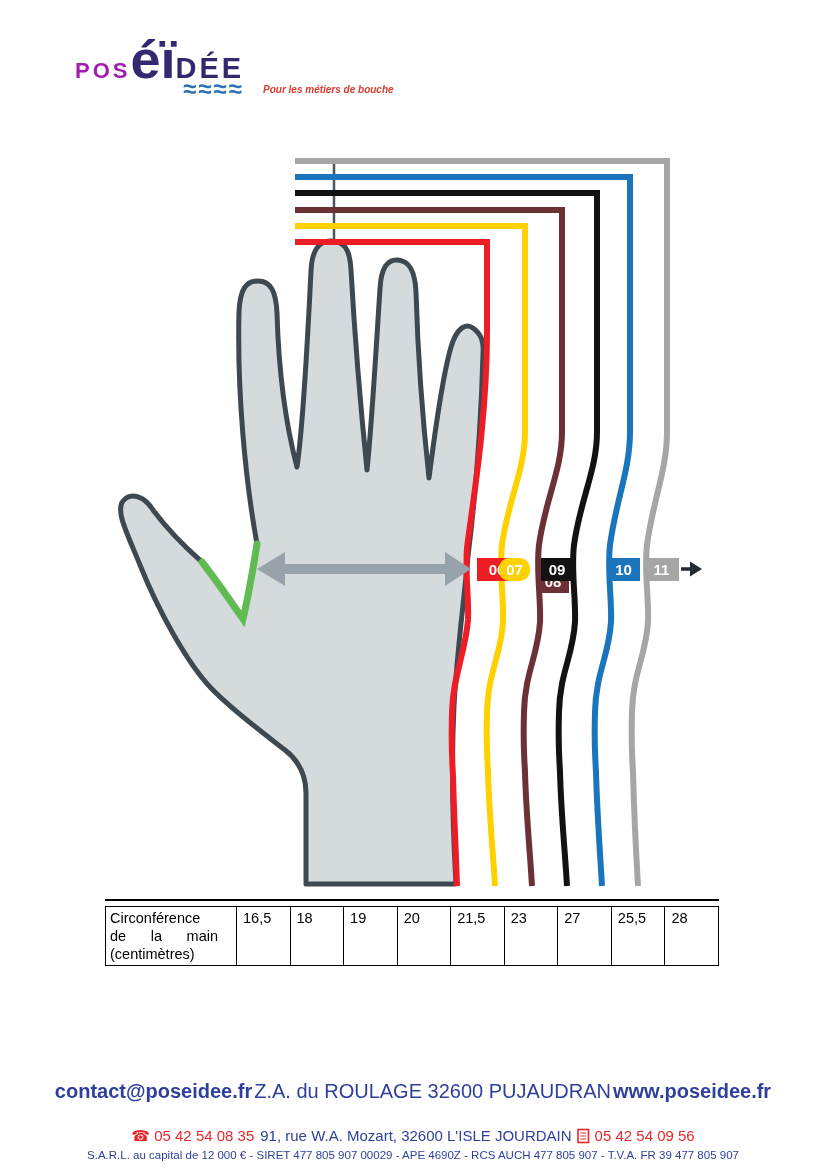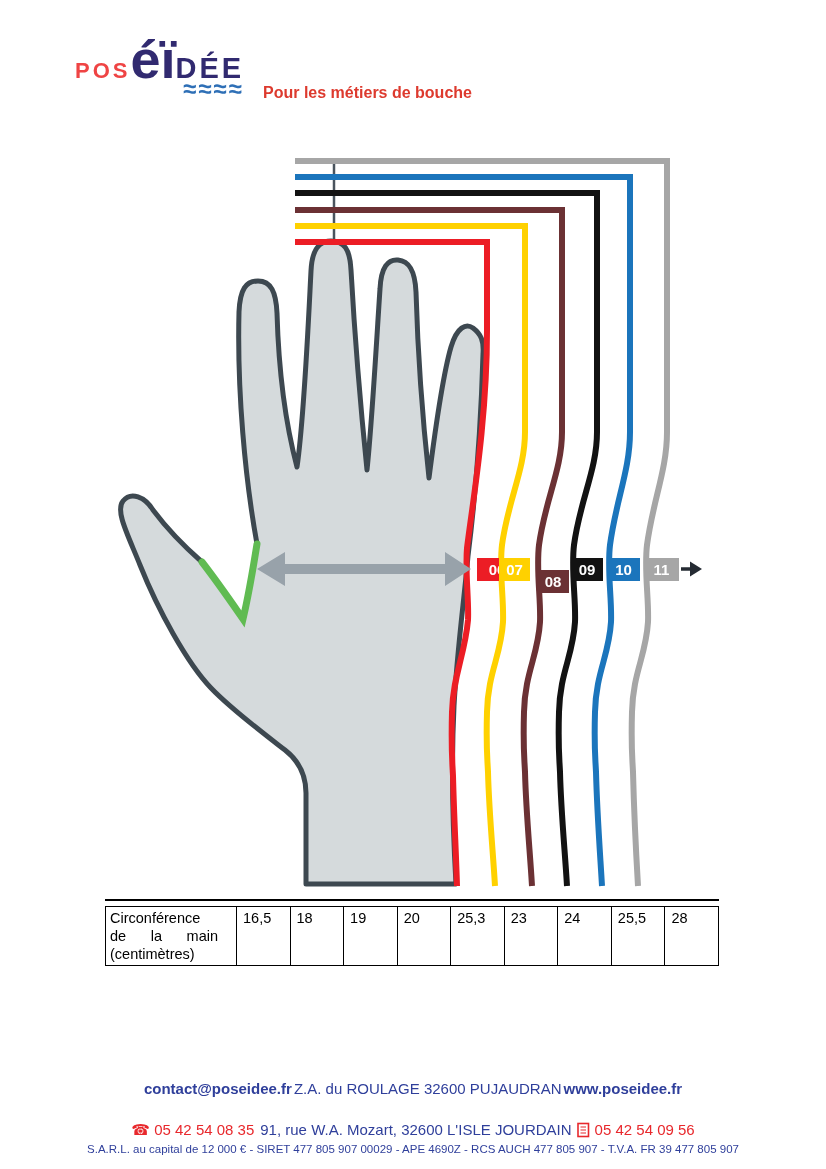--- a/index.html
+++ b/index.html
@@ -6,60 +6,60 @@
   body{font-family:"Liberation Sans", sans-serif; background:#ffffff;}
   .page{position:relative;width:826px;height:1169px;background:#fff;overflow:hidden;}
 
   
   .logo{position:absolute;left:75px;top:28px;width:420px;height:85px;}
   .logo .ltext{white-space:nowrap;}
   .l-pos{font-size:22px;font-weight:bold;letter-spacing:3px;}
   .l-ei{font-size:54px;font-weight:bold;letter-spacing:0px;}
   .l-dee{font-size:29px;font-weight:bold;letter-spacing:3px;}
   .l-waves{position:absolute;left:108px;top:49px;font-size:24px;font-weight:bold;letter-spacing:2px;line-height:1;}
-  .l-tag{position:absolute;left:188px;top:56px;font-size:16px;font-weight:bold;white-space:nowrap;}
+  .l-tag{position:absolute;left:188px;top:56px;font-size:10px;font-weight:bold;font-style:italic;white-space:nowrap;}
 
   
   .diagram{position:absolute;left:0;top:0;}
 
   .sb{position:absolute;top:558px;height:23px;line-height:23px;text-align:center;
       color:#fff;font-weight:bold;font-size:15px;}
   .sb0{left:477px;width:40px;}
   .sb1{left:499px;width:31px;}
   .sb2{left:537px;width:32px;}
-  .sb3{left:571px;width:32px;}
+  .sb3{left:541px;width:32px;}
   .sb4{left:607px;width:33px;}
   .sb5{left:644px;width:35px;}
 
   
   .toprule{position:absolute;left:105px;top:899px;width:614px;height:2px;background:#000;}
   .size-table{position:absolute;left:105px;top:906px;width:614px;border-collapse:collapse;
       table-layout:fixed;font-size:14.5px;line-height:18px;color:#000;}
   .size-table td{border:1.5px solid #000;vertical-align:top;padding:2px 4px 2px 6px;}
   .size-table td.lbl{width:108px;text-align:justify;padding-left:4px;padding-right:18px;}
   .size-table .r0 td{height:52px;}
   .size-table .r1 td{height:37px;}
   .size-table .r2 td{height:35px;}
 
   
   .footer{position:absolute;left:0;top:1080px;width:826px;text-align:center;}
-  .f1{font-size:15px;}
+  .f1{font-size:20px;}
   .f2{font-size:15px;margin-top:2px;}
   .f3{font-size:11.5px;margin-top:4px;}
   .f1 b{margin:0 2px;}
   .f2 .seg{margin:0 3px;}
   .fax{vertical-align:-3px;margin:0 2px;}
 </style>
 </head>
 <body>
 
 <div class="page">
 
   <div class="logo">
-    <div class="ltext"><span class="l-pos" style="color: #ef4444;">POS</span><span class="l-ei" style="color: rgb(49, 42, 112);">éï</span><span class="l-dee" style="color: rgb(49, 42, 112);">DÉE</span></div>
+    <div class="ltext"><span class="l-pos" style="color: #a21caf;">POS</span><span class="l-ei" style="color: rgb(49, 42, 112);">éï</span><span class="l-dee" style="color: rgb(49, 42, 112);">DÉE</span></div>
     <div class="l-waves" style="color: rgb(46, 111, 182);">≈≈≈≈</div>
     <div class="l-tag" style="color: rgb(221, 58, 46);">Pour les métiers de bouche</div>
   </div>
 
   <svg class="diagram" width="826" height="1169" viewBox="0 0 826 1169">
 
     <path d="M334,161 L334,251" fill="none" stroke-width="2.5" stroke="#4a545e"></path>
 
     <path stroke-width="5" stroke-linejoin="round" d="M306,884 L306,793
              C306,774 299,761 285,750
@@ -104,38 +104,38 @@
     <path fill="none" stroke-width="6" d="M295,161 L667,161 L667,432 C667,470 653,500 647,545 C644,570 649,600 648,622
              C646,656 633,672 632,712 C631,747 632,752 633,772 C634,812 636,852 638,886" stroke="#a6a6a6"></path>
 
     <polygon points="257,569 285,552 285,564 445,564 445,552 471,569 445,586 445,574 285,574 285,586" fill="#98a2aa"></polygon>
 
     <path d="M681,569 L691,569" stroke-width="3.5" fill="none" stroke="#252b33"></path>
     <polygon points="690,561.5 702,569 690,576.5" fill="#252b33"></polygon>
   </svg>
 
   <div class="sb sb0" style="background: rgb(236, 29, 37);">06</div>
-  <div class="sb sb1" style="background: rgb(255, 209, 0);">07</div>
+  <div class="sb sb1" style="background: rgb(255, 209, 0); border-radius: 10px;">07</div>
   <div class="sb sb2" style="background: rgb(107, 49, 52); margin-top: 12px;">08</div>
   <div class="sb sb3" style="background: rgb(18, 18, 18);">09</div>
   <div class="sb sb4" style="background: rgb(27, 117, 188);">10</div>
   <div class="sb sb5" style="background: rgb(166, 166, 166);">11</div>
 
   <div class="toprule"></div>
   <table class="size-table">
     <tbody>
         <tr class="r0">
           <td class="lbl">Circonférence de la main (centimètres)</td>
           <td>16,5</td>
           <td>18</td>
           <td>19</td>
           <td>20</td>
-          <td>25,3</td>
+          <td>21,5</td>
           <td>23</td>
-          <td>24</td>
+          <td>27</td>
           <td>25,5</td>
           <td>28</td>
         </tr>
       </tbody>
   </table>
 
   <div class="footer">
     <div class="f1" style="color: rgb(47, 63, 155);"><b>contact@poseidee.fr</b><span class="seg">Z.A. du ROULAGE 32600 PUJAUDRAN</span><b>www.poseidee.fr</b></div>
     <div class="f2" style="color: rgb(47, 63, 155); margin-top: 24px;"><span class="seg" style="color: rgb(232, 40, 44);"><span>☎</span> <span>05 42 54 08 35</span></span><span class="seg">91, rue W.A. Mozart, 32600 L'ISLE JOURDAIN</span><svg class="fax" width="13" height="16" viewBox="0 0 13 16">
           <rect x="1" y="1.5" width="10.5" height="13" fill="none" stroke-width="1.6" stroke="#e8282c"></rect>

